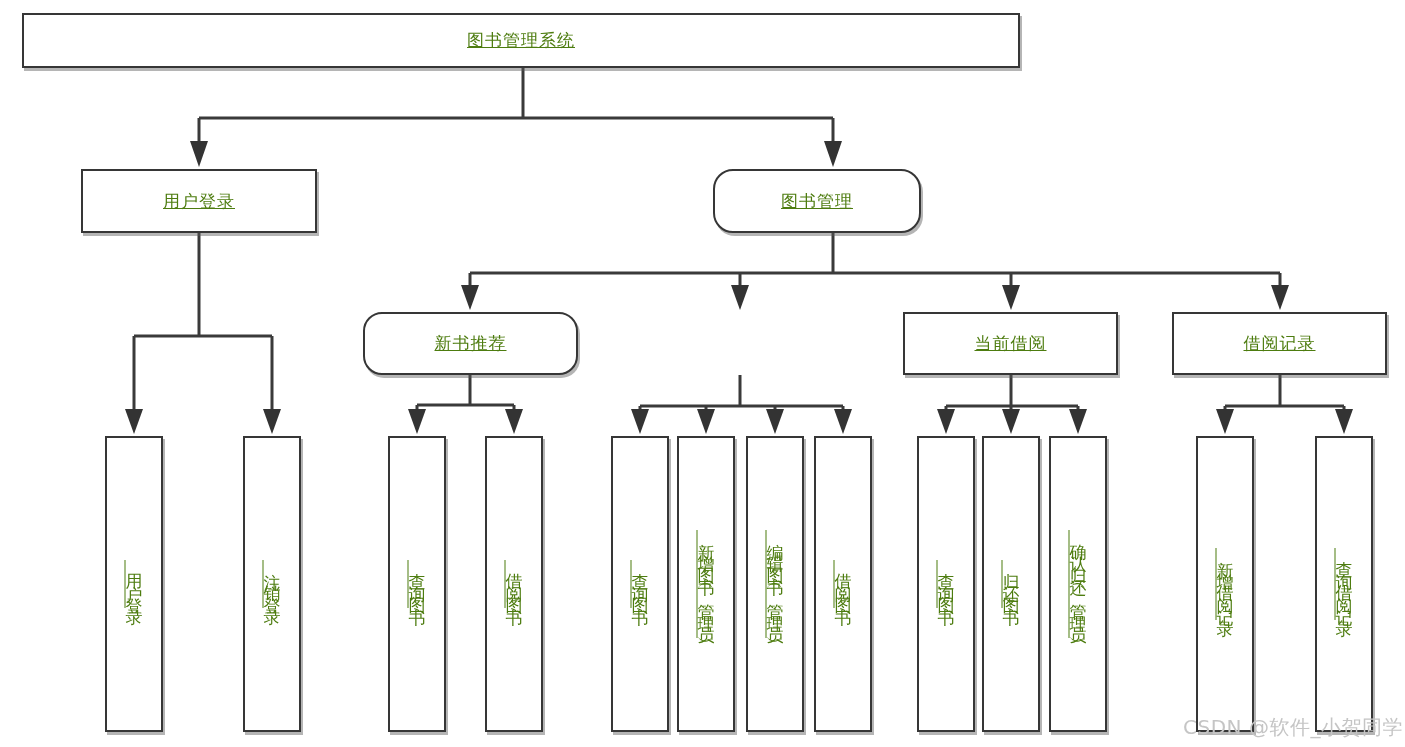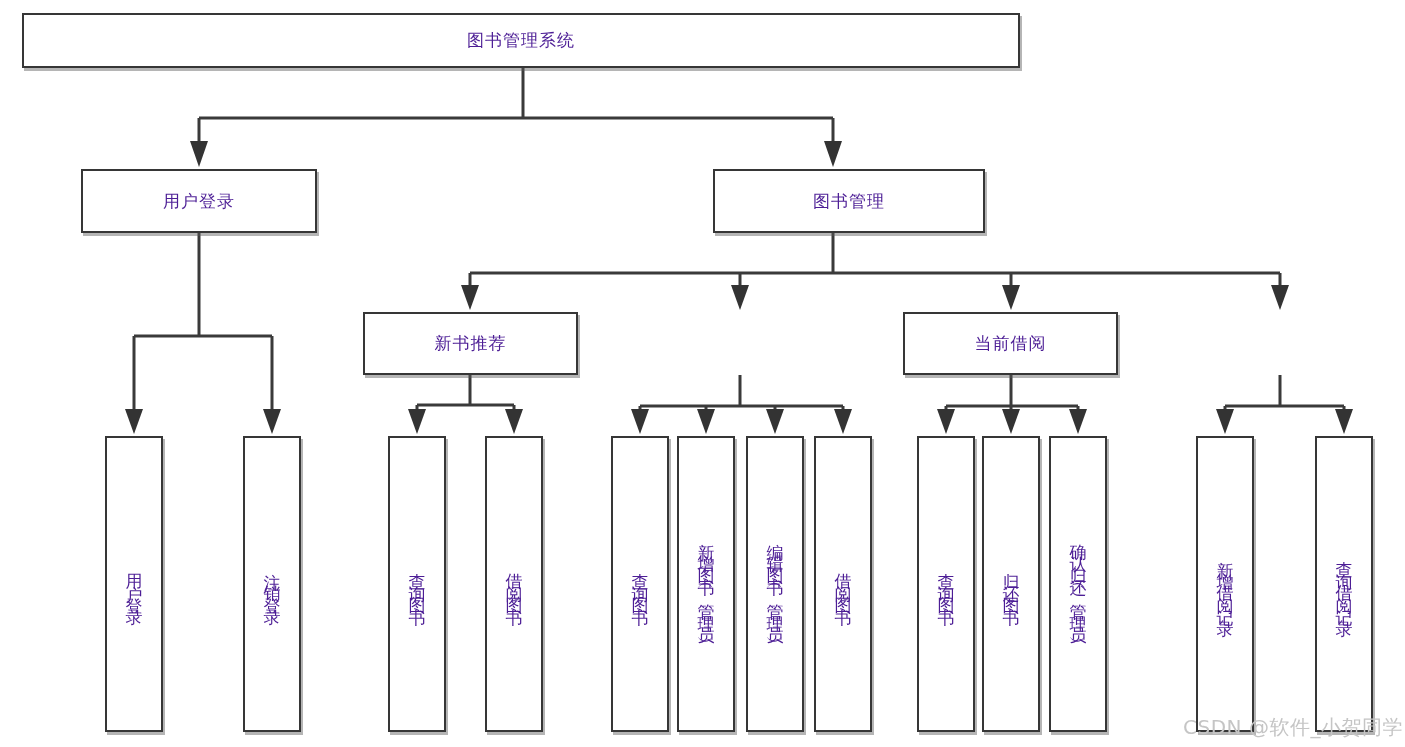--- a/index.html
+++ b/index.html
@@ -19,23 +19,24 @@
     position: absolute;
     left: 0;
     top: 0;
     z-index: 1;
   }
   .node {
     position: absolute;
     box-sizing: border-box;
     border: 2px solid #363636;
     background: #ffffff;
-    color: #4c1d95;
+    color: #4d7c0f;
     z-index: 2;
     box-shadow: 2px 3px 0 rgba(90,90,90,0.45);
+    text-decoration: underline;
   }
   .hbox {
     display: flex;
     align-items: center;
     justify-content: center;
     font-size: 17px;
     letter-spacing: 1px;
     white-space: nowrap;
   }
   .vbox {
@@ -109,29 +110,32 @@
     </g>
   </svg>
 
   <div class="node hbox" style="left:22px; top:13px; width:998px; height:55px;">
     <span>图书管理系统</span>
   </div>
 
   <div class="node hbox" style="left:81px; top:169px; width:236px; height:64px;">
     <span>用户登录</span>
   </div>
-  <div class="node hbox" style="left:713px; top:169px; width:272px; height:64px;">
+  <div class="node hbox" style="left:713px; top:169px; width:208px; height:64px;border-radius:20px;">
     <span>图书管理</span>
   </div>
 
-  <div class="node hbox" style="left:363px; top:312px; width:215px; height:63px;">
+  <div class="node hbox" style="left:363px; top:312px; width:215px; height:63px;border-radius:19px;">
     <span>新书推荐</span>
   </div>
   <div class="node hbox" style="left:903px; top:312px; width:215px; height:63px;text-align:right;">
     <span>当前借阅</span>
+  </div>
+  <div class="node hbox" style="left:1172px; top:312px; width:215px; height:63px;">
+    <span>借阅记录</span>
   </div>
 
   <div class="node vbox" style="left:105px; top:436px; width:58px; height:296px;">
     <span class="vtext">用户登录</span>
   </div>
   <div class="node vbox" style="left:243px; top:436px; width:58px; height:296px;">
     <span class="vtext">注销登录</span>
   </div>
 
   <div class="node vbox" style="left:388px; top:436px; width:58px; height:296px;">

